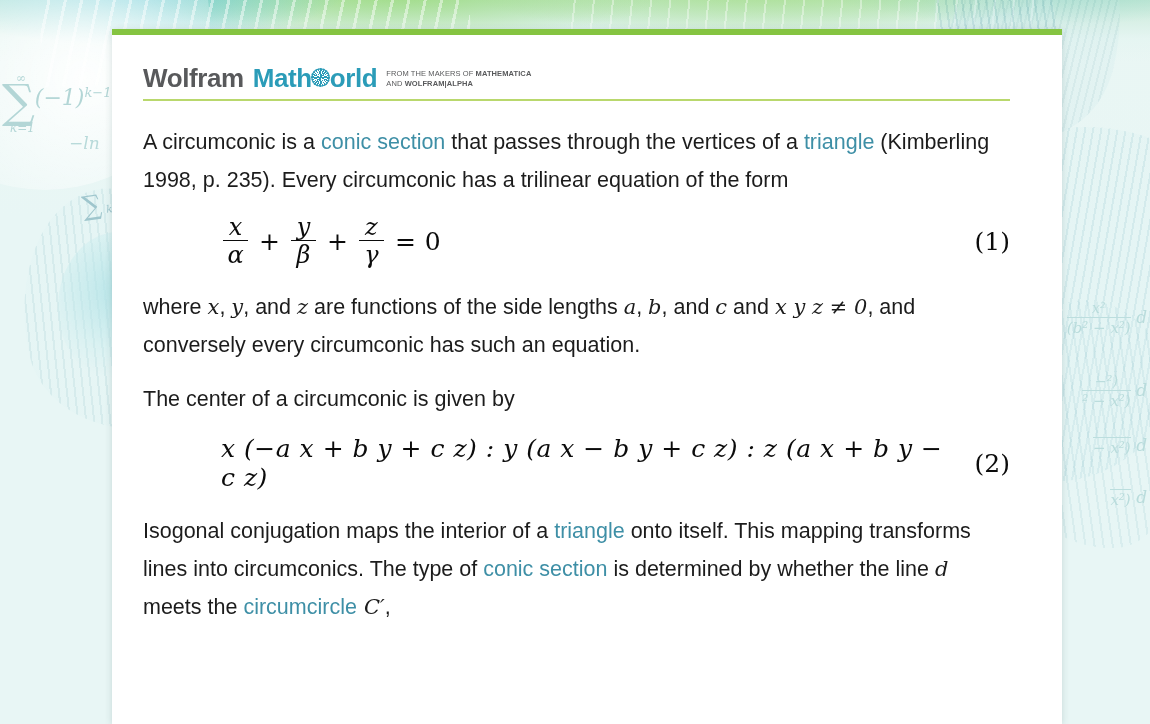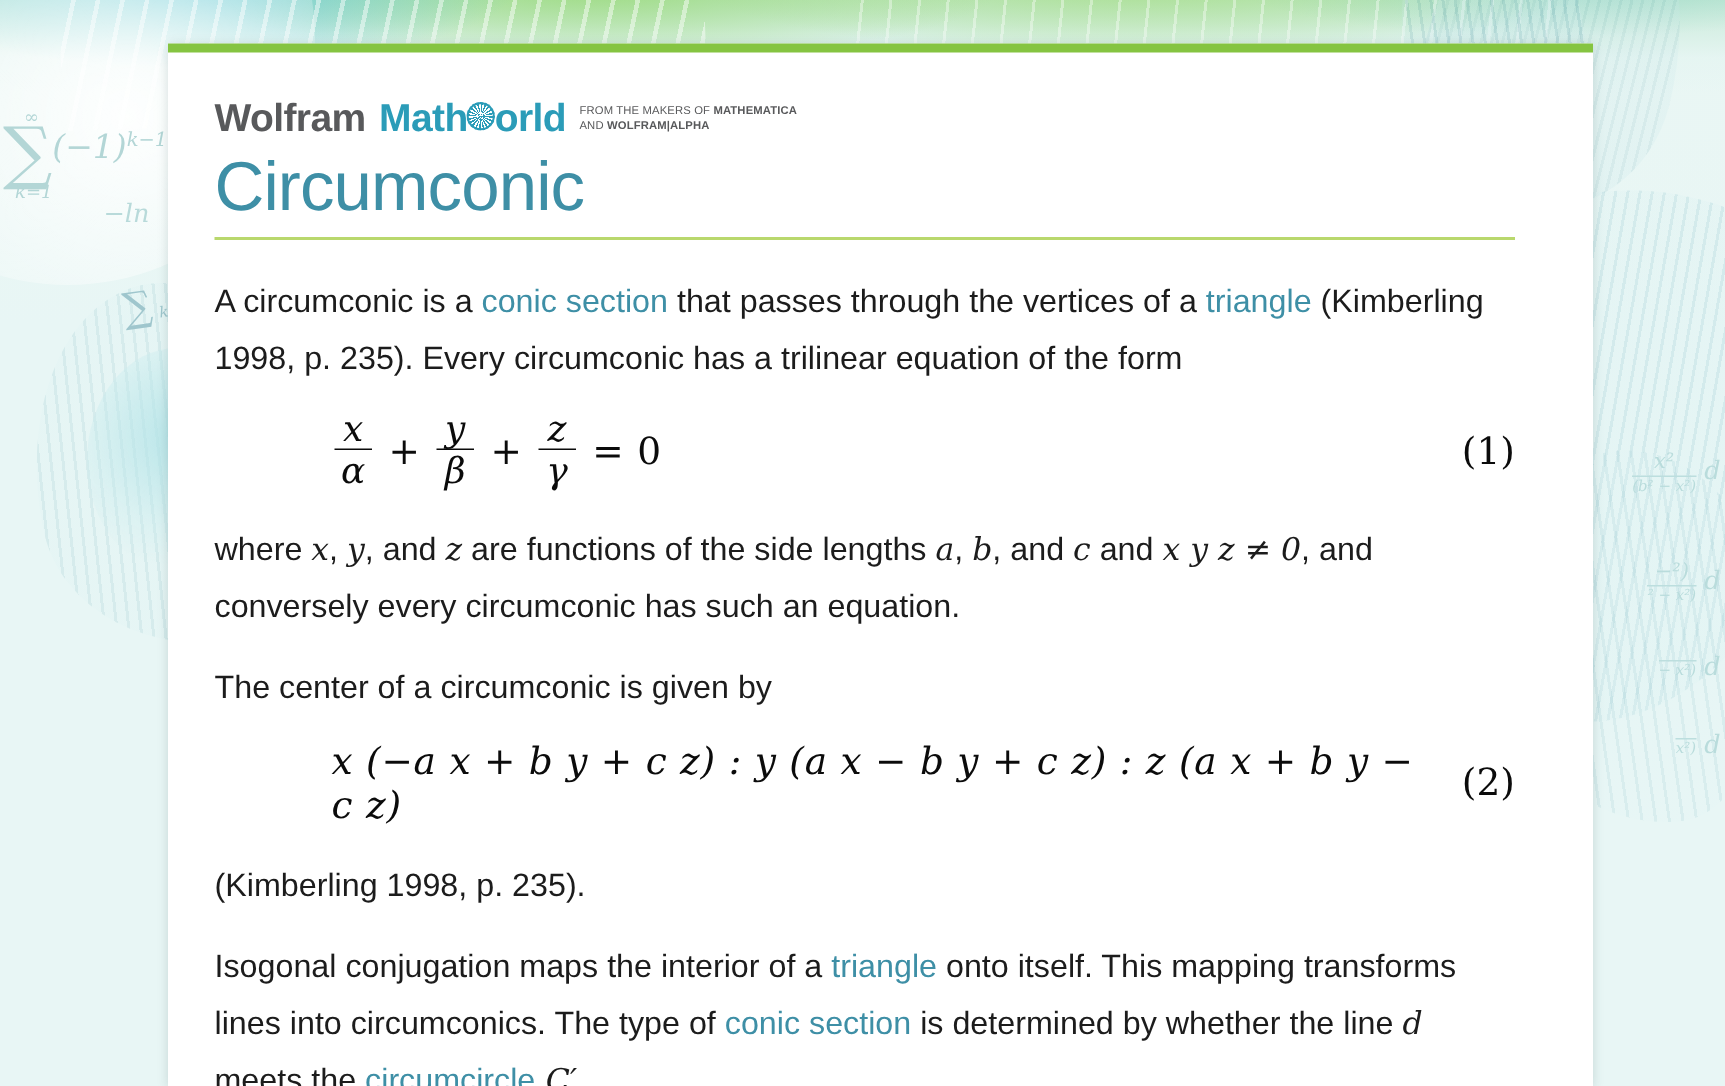--- a/index.html
+++ b/index.html
@@ -178,21 +178,21 @@
     font-size: 17px;
     text-align: left;
   }
   .wm-frac {
     display: inline-block;
     text-align: center;
     vertical-align: middle;
   }
   .wm-frac .num { display: block; font-size: 14px; }
   .wm-frac .bar { display: block; border-top: 1px solid #bcdede; margin: 1px 0; }
-  .wm-frac .den { display: block; font-size: 10px; }
+  .wm-frac .den { display: block; font-size: 15px; }
 
   
   #article-card {
     position: absolute;
     left: 112px;
     top: 29px;
     width: 950px;
     height: 695px;
     background: #ffffff;
     border-top: 6px solid #85c441;
@@ -416,21 +416,20 @@
         <span>Math</span>
           <span class="spikey"></span>
           <span>orld</span>
       </span>
       <span class="logo-tag">
         <span><span>FROM THE MAKERS OF </span><b>MATHEMATICA</b></span><br>
         <span><span>AND </span><b>WOLFRAM|ALPHA</b></span>
       </span>
     </div>
 
-    <h1 class="page-title">Circumconic</h1>
     <hr class="title-rule">
 
     <div class="body-copy">
 
       <p class="para"><span>A circumconic is a </span><a class="lnk">conic section</a><span> that passes through the vertices of a </span><a class="lnk">triangle</a><span> (Kimberling 1998, p. 235). Every circumconic has a trilinear equation of the form</span></p>
 
       <div class="eqn-row">
         <div class="eqn-body">
           <div class="frac-eq">
             <span class="frac">
@@ -461,19 +460,18 @@
 
       <p class="para">The center of a circumconic is given by</p>
 
       <div class="eqn-row">
         <div class="eqn-body">
           <span class="eq-inline">x (−a x + b y + c z) : y (a x − b y + c z) : z (a x + b y − c z)</span>
         </div>
         <div class="eqn-num">(2)</div>
       </div>
 
-      <p class="para">(Kimberling 1998, p. 235).</p>
 
       <p class="para"><span>Isogonal conjugation maps the interior of a </span><a class="lnk">triangle</a><span> onto itself. This mapping transforms lines into circumconics. The type of </span><a class="lnk">conic section</a><span> is determined by whether the line </span><span class="mi">d</span><span> meets the </span><a class="lnk">circumcircle</a><span class="mi" style="padding-left:7px">C′</span><span>,</span></p>
 
     </div>
   </div>
 </div>
 
 </body></html>

